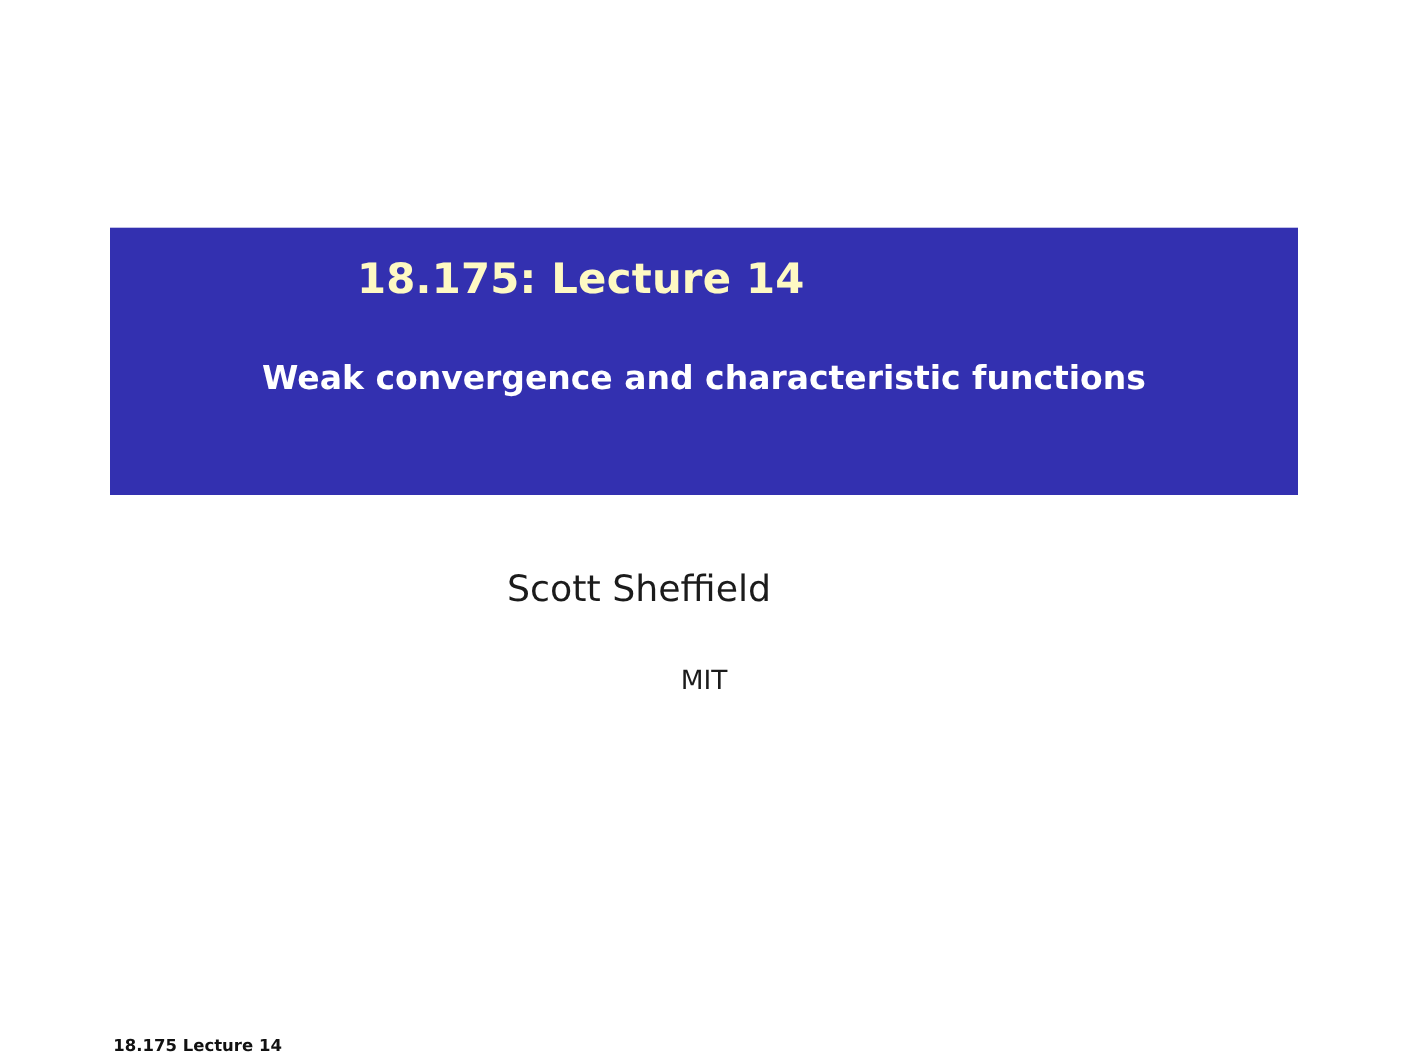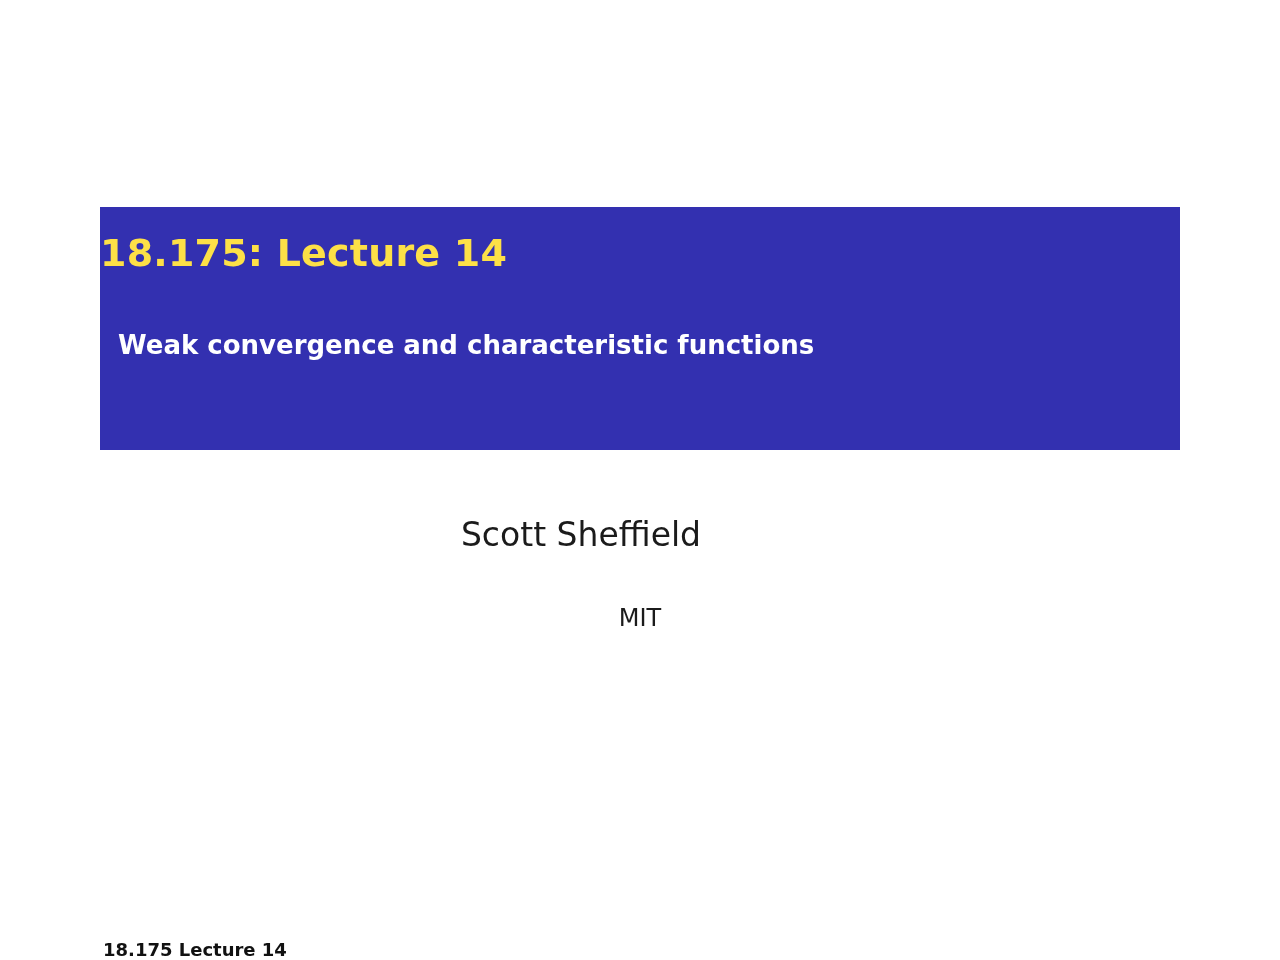--- a/index.html
+++ b/index.html
@@ -34,38 +34,40 @@
     box-sizing: border-box;
     padding: 0;
     display: block;
   }
 
   .title-main {
     position: absolute;
     left: 0;
     top: 22px;
     width: 856px;
-    color: #fde047;
+    text-align: center;
+    color: #fef9c3;
     font-family: "DejaVu Sans", sans-serif;
     font-weight: bold;
     font-size: 38px;
     line-height: 48px;
     letter-spacing: 0.2px;
     white-space: nowrap;
   }
 
   .title-sub {
     position: absolute;
     left: 18px;
     top: 107px;
     width: 1044px;
+    text-align: center;
     color: #ffffff;
     font-family: "DejaVu Sans", sans-serif;
     font-weight: bold;
-    font-size: 26px;
+    font-size: 30px;
     line-height: 62px;
   }
 
   
   .author {
     position: absolute;
     left: 0;
     top: 513px;
     width: 1162px;
     text-align: center;
@@ -90,21 +92,21 @@
   }
 
   
   .footer {
     position: absolute;
     left: 103px;
     top: 940px;
     color: #111111;
     font-family: "DejaVu Sans", sans-serif;
     font-weight: bold;
-    font-size: 18px;
+    font-size: 15px;
     line-height: 20px;
     white-space: nowrap;
   }
 </style>
 </head>
 <body>
 
 <div class="slide">
 
   <div class="title-banner">

